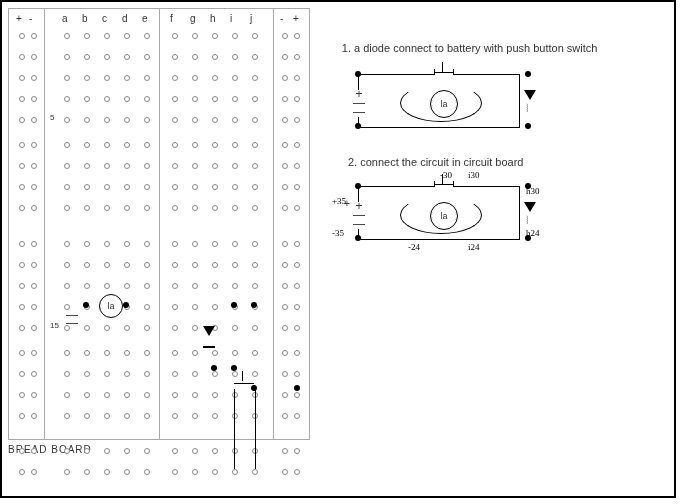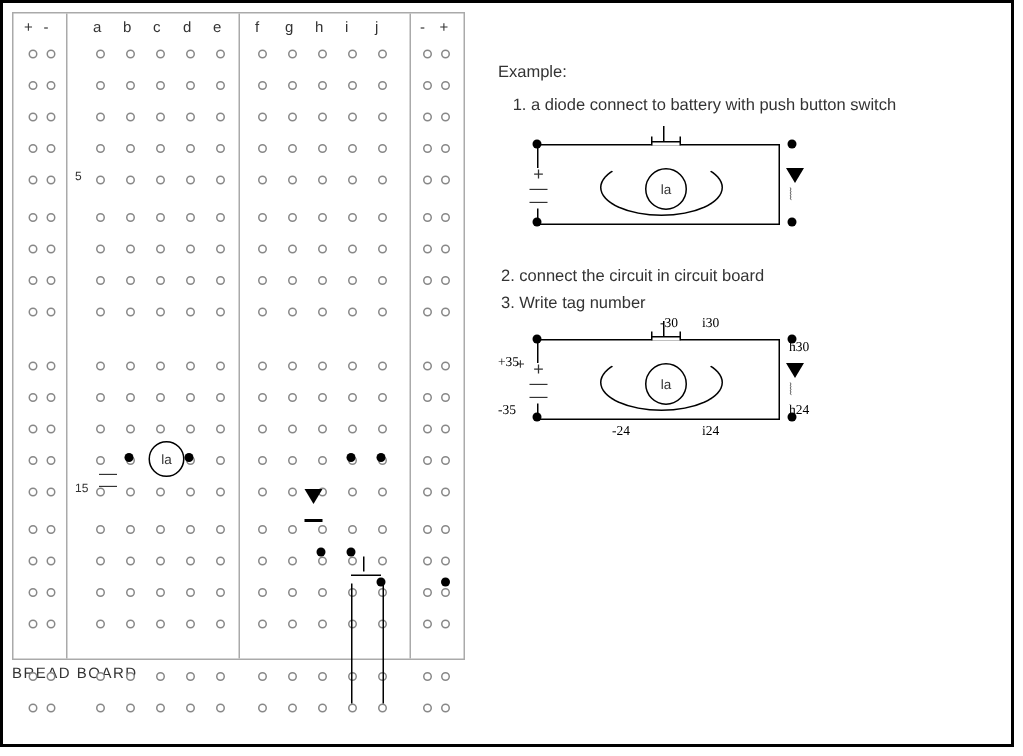--- a/index.html
+++ b/index.html
@@ -109,21 +109,21 @@
   .sw-sym {height:14px;width:20px;position:relative;}
   .sw-sym::before{content:"";position:absolute;left:0;top:12px;width:20px;height:1px;background:#000;}
   .sw-sym::after{content:"";position:absolute;left:8px;top:0;width:1px;height:10px;background:#000;}
   .dot { width:6px;height:6px;border-radius:50%;background:#000;position:absolute; }
   .wirev { position:absolute;width:1px;background:#000;}
 
   
   .right h4 { font-size: 11px; font-weight: normal; margin: 0 0 10px 0;}
   .right ol { margin: 0 0 8px 0; padding-left: 22px; }
   .right li { margin-bottom: 2px; }
-  .txt { margin: 4px 0 6px 2px; }
+  .txt { margin: 4px 0 6px 16px; }
 
   .cir {
     position: relative;
     width: 190px;
     height: 80px;
     margin: 6px 0 14px 16px;
   }
   .cir .rect {
     position:absolute; left:10px; top:12px; width:160px; height:52px;
     border:1.5px solid #000;
@@ -538,21 +538,20 @@
       <div class="dot" style="left:242px; top:376px;"></div>
       <div class="dot" style="left:285px; top:376px;"></div>
 
       <div class="wirev" style="left:225px; top:380px; height:80px;"></div>
       <div class="wirev" style="left:246px; top:380px; height:80px;"></div>
     </div>
     <div class="caption">BREAD BOARD</div>
   </div>
 
   <div class="right">
-    <h4>Example:</h4>
     <ol>
       <li>a diode connect to battery with push button switch</li>
     </ol>
 
     <div class="cir">
       <div class="rect"></div>
       <div class="sw">
           <div class="t"></div>
           <div class="b"></div>
         </div>
@@ -565,21 +564,20 @@
           <div class="tri"></div>
           <div class="zig">⦚</div>
         </div>
       <div class="nodeL" style="top:9px"></div>
       <div class="nodeR" style="top:9px"></div>
       <div class="nodeL" style="top:61px"></div>
       <div class="nodeR" style="top:61px"></div>
     </div>
 
     <div class="txt">2. connect the circuit in circuit board</div>
-    <div class="txt">3. Write tag number</div>
 
     <div class="cir">
       <div class="rect"></div>
       <div class="sw">
           <div class="t"></div>
           <div class="b"></div>
         </div>
       <div class="arrowcirc"></div>
       <div class="amm">
           <span>la</span>

